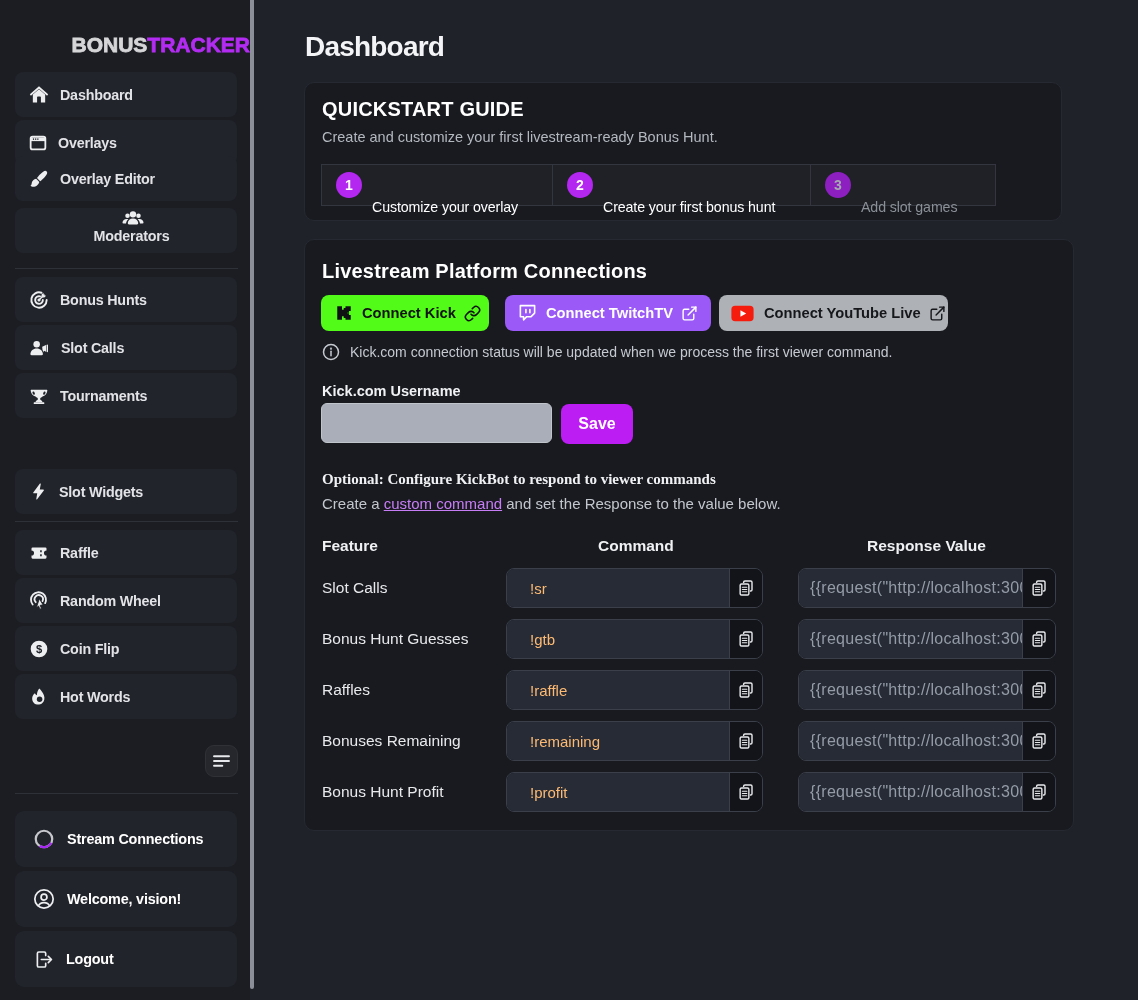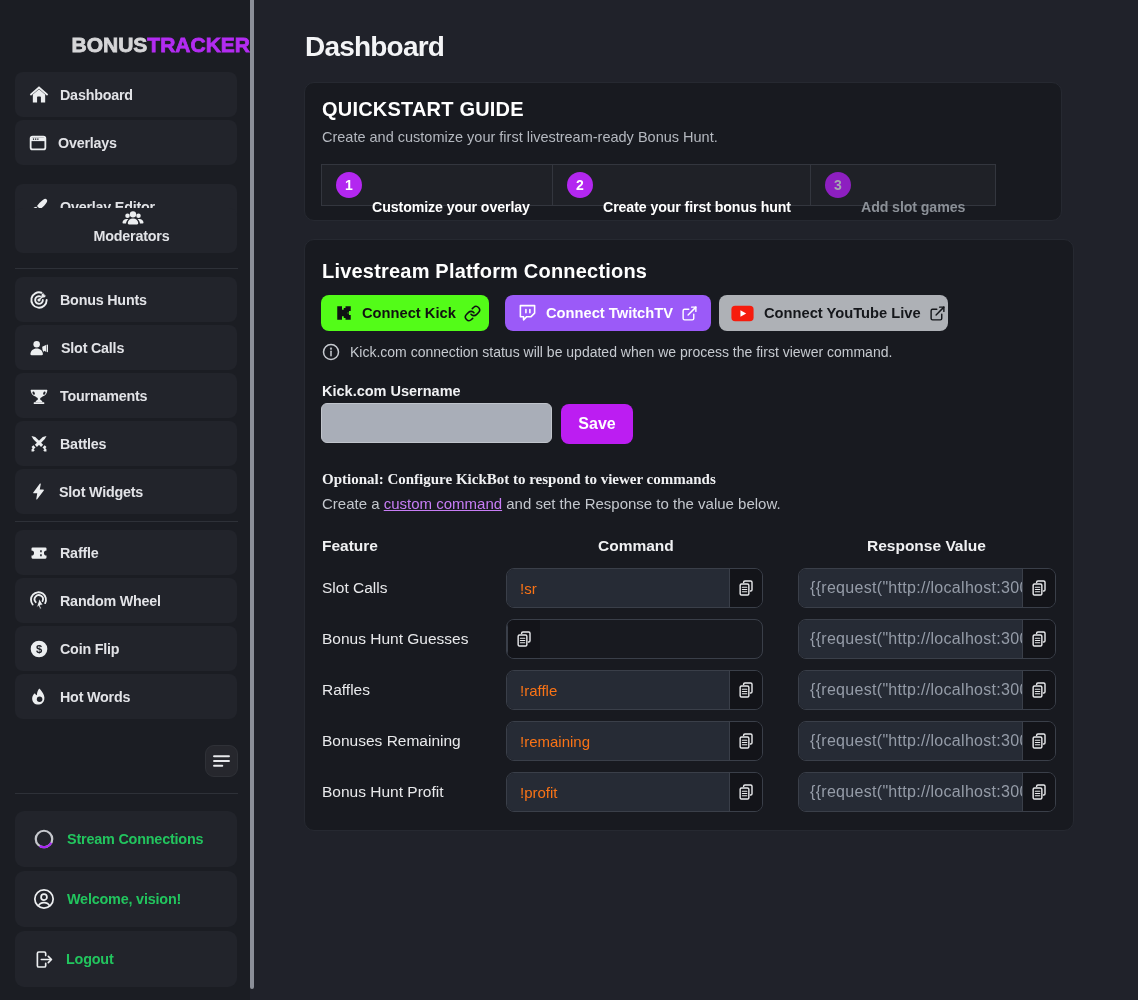--- a/index.html
+++ b/index.html
@@ -15,21 +15,21 @@
   .nav-item { position:absolute; left:15px; width:222px; height:45px; background:#22242b;
               border-radius:8px; display:flex; align-items:center; color:#e2e3e7;
               font-size:14.3px; font-weight:700; white-space:nowrap; letter-spacing:-0.2px; }
   .nav-item svg { margin-left:14px; flex:0 0 auto; }
   .nav-item .txt { margin-left:11px; }
   .sep { position:absolute; left:15px; width:223px; height:1px; background:#2e3138; }
   .toggle-btn { position:absolute; left:205px; top:745px; width:33px; height:32px;
                 background:#26272d; border:1px solid #2f3137; border-radius:9px;
                 display:flex; align-items:center; justify-content:center; }
   .big-item { position:absolute; left:15px; width:222px; height:56px; background:#22242b;
-              border-radius:9px; display:flex; align-items:center; color:#22c55e;
+              border-radius:9px; display:flex; align-items:center; color:#ffffff;
               font-size:14.4px; font-weight:700; white-space:nowrap; letter-spacing:-0.2px; }
   .big-item svg { margin-left:18px; flex:0 0 auto; }
   .big-item .txt { margin-left:12px; }
   .sb-scroll { position:absolute; left:250px; top:0; width:4px; height:989px;
                background:#8b8f98; border-radius:0 0 3px 3px; z-index:5; }
 
   
   .h1 { position:absolute; left:305px; top:31px; font-size:28px; font-weight:700; color:#f3f4f6; letter-spacing:-0.8px; }
   .card { position:absolute; background:#181a20; border:1px solid #262931; border-radius:10px; }
   .card1 { left:304px; top:82px; width:758px; height:139px; }
@@ -37,21 +37,21 @@
   .card h2 { font-size:20px; font-weight:800; color:#ffffff; letter-spacing:0.2px; }
 
   .qs-h2 { position:absolute; left:17px; top:15px; }
   .qs-sub { position:absolute; left:17px; top:46px; font-size:14.5px; color:#b4b8bf; }
   .steps { position:absolute; left:16px; top:81px; display:flex; }
   .step { height:42px; display:flex; align-items:center; background:#1f2127; border:1px solid #33363e; white-space:nowrap; }
   .step + .step { border-left:none; }
   .step .num { width:26px; height:26px; border-radius:50%; background:#b327f0; color:#fff;
                font-size:14px; font-weight:700; display:flex; align-items:center; justify-content:center;
                margin-left:14px; flex:0 0 auto; }
-  .step .stxt { margin-left:10px; margin-right:10px; font-size:14.2px; font-weight:700; color:#fff; letter-spacing:-0.1px;margin-top:44px; }
+  .step .stxt { margin-left:10px; margin-right:10px; font-size:14.2px; font-weight:400; color:#fff; letter-spacing:-0.1px;margin-top:44px; }
   .step.dim .num { background:#8d1fc0; color:#a5a8b0; }
   .step.dim .stxt { color:#8b9097; }
 
   .lpc-h2 { position:absolute; left:17px; top:20px; }
   .btn-row { position:absolute; left:16px; top:55px; display:flex; }
   .cbtn { height:36px; border-radius:8px; display:flex; align-items:center;
           font-size:14.7px; font-weight:700; white-space:nowrap; }
   .cbtn svg { flex:0 0 auto; }
   .kick { width:168px; background:#53fc18; color:#111; }
   .twitch { width:206px; background:#9b5af8; color:#fff; margin-left:16px; }
@@ -69,22 +69,22 @@
           display:flex; align-items:center; justify-content:center; }
 
   .opt-b { position:absolute; left:17px; top:231px; font-size:15px; font-weight:700; color:#f0f1f3;font-family:Liberation Serif, serif; }
   .opt-p { position:absolute; left:17px; top:255px; font-size:15px; color:#c3c7cd; }
   .opt-p a { color:#c77df5; }
 
   .th { position:absolute; font-size:15.5px; font-weight:700; color:#f0f1f3; white-space:nowrap; }
   .feat { position:absolute; left:17px; font-size:15.5px; color:#e8e9eb; white-space:nowrap; }
   .igrp { position:absolute; width:257px; height:40px; border:1px solid #3a3f49; border-radius:8px;
           display:flex; overflow:hidden; }
-  .igrp .fld { flex:1; background:#262b35; display:flex; align-items:center; padding-left:13px;
-               font-size:15px; color:#f97316; white-space:nowrap; overflow:hidden; }
+  .igrp .fld { flex:1; background:#262b35; display:flex; align-items:center; padding-left:23px;
+               font-size:15px; color:#fdba74; white-space:nowrap; overflow:hidden; }
   .igrp .fld.resp { color:#959ca8; font-size:16px; letter-spacing:0.3px; padding-left:11px; }
   .igrp .cpy { width:33px; background:#131419; border-left:1px solid #3a3f49;
                display:flex; align-items:center; justify-content:center; }
 </style>
 </head>
 <body>
 
 <div class="sidebar">
   <div class="logo">BONUS<span>TRACKER</span></div>
 
@@ -100,21 +100,21 @@
         <rect x="2.2" y="3.4" width="19.6" height="17.2" rx="2.6" stroke="#eceef0" stroke-width="2.4"></rect>
         <path d="M2.5 4.5 h19 v5 h-19 Z" fill="#eceef0"></path>
         <g fill="#22242b">
           <rect x="5.2" y="5.9" width="1.6" height="1.9"></rect>
           <rect x="8.1" y="5.9" width="1.6" height="1.9"></rect>
           <rect x="11" y="5.9" width="1.6" height="1.9"></rect>
         </g>
       </svg>
       <span class="txt">Overlays</span>
     </div>
-  <div class="nav-item" style="top:184px;align-items:center;">
+  <div class="nav-item" style="top:156px;align-items:center;">
       <svg width="20" height="20" viewBox="0 0 24 24">
         <path d="M19.5 2.2 C20.8 2.2 22 3.4 21.8 4.8 C21.6 6.2 20.4 8 18.2 10.4 C16.4 12.3 14.6 13.8 13.4 14.6 L9.6 10.8 C10.4 9.6 11.9 7.8 13.8 6 C16.2 3.8 18.1 2.2 19.5 2.2 Z" fill="#eceef0"></path>
         <path d="M8.6 11.8 L12.4 15.6 C12 16.9 11.2 18.3 9.9 19.4 C8 21.1 5.3 21.6 3.2 21 C2.4 20.8 1.9 20.5 1.6 20.2 C2.6 19.7 3 18.7 3.2 17.4 C3.5 15.2 4.8 13.3 6.7 12.4 C7.3 12.1 8 11.9 8.6 11.8 Z" fill="#eceef0"></path>
       </svg>
       <span class="txt">Overlay Editor</span>
     </div>
   <div class="nav-item" style="top:208px;flex-direction:column;">
       <svg width="22" height="20" viewBox="0 0 26 24">
         <circle cx="6.4" cy="9.4" r="2.7" fill="#eceef0"></circle>
         <circle cx="19.6" cy="9.4" r="2.7" fill="#eceef0"></circle>
@@ -146,29 +146,20 @@
     </div>
   <div class="nav-item" style="top:373px;">
       <svg width="20" height="20" viewBox="0 0 24 24">
         <path d="M3 4.4 h18 c0.7 0 1.1 0.5 1 1.2 c-0.5 3.5 -2.6 6 -5.8 7 c-1 1 -2 1.6 -2.7 1.8 v2.2 c1.5 0.5 2.5 1.6 2.8 2.9 H7.7 c0.3 -1.3 1.3 -2.4 2.8 -2.9 v-2.2 c-0.7 -0.2 -1.7 -0.8 -2.7 -1.8 c-3.2 -1 -5.3 -3.5 -5.8 -7 C1.9 4.9 2.3 4.4 3 4.4 Z" fill="#eceef0"></path>
         <ellipse cx="5.6" cy="8.6" rx="1.3" ry="2.1" fill="#22242b" transform="rotate(-24 5.6 8.6)"></ellipse>
         <ellipse cx="18.4" cy="8.6" rx="1.3" ry="2.1" fill="#22242b" transform="rotate(24 18.4 8.6)"></ellipse>
         <rect x="5.6" y="19.5" width="12.8" height="2.1" rx="0.5" fill="#eceef0"></rect>
       </svg>
       <span class="txt">Tournaments</span>
     </div>
-  <div class="nav-item" style="top:421px;">
-      <svg width="20" height="20" viewBox="0 0 24 24">
-        <path d="M3 2.5 L7.5 3.5 L17 13 L14.5 15.5 L5 6 Z" fill="#eceef0"></path>
-        <path d="M21 2.5 L16.5 3.5 L7 13 L9.5 15.5 L19 6 Z" fill="#eceef0"></path>
-        <path d="M5.2 13.5 L7.8 16.1 L5.6 18.3 L6.9 19.6 L5.5 21 L3 20.9 L3.1 18.4 L4.4 17 L3 15.7 Z" fill="#eceef0"></path>
-        <path d="M18.8 13.5 L16.2 16.1 L18.4 18.3 L17.1 19.6 L18.5 21 L21 20.9 L20.9 18.4 L19.6 17 L21 15.7 Z" fill="#eceef0"></path>
-      </svg>
-      <span class="txt">Battles</span>
-    </div>
   <div class="nav-item" style="top:469px;">
       <svg width="19" height="19" viewBox="0 0 24 24">
         <path d="M13.8 2 L5.4 13.2 a0.7 0.7 0 0 0 0.55 1.12 H10.4 L9.2 21.4 a0.62 0.62 0 0 0 1.1 0.5 L18.7 10.7 a0.7 0.7 0 0 0 -0.55 -1.12 H13.6 L14.9 2.5 a0.62 0.62 0 0 0 -1.1 -0.5 Z" fill="#eceef0"></path>
       </svg>
       <span class="txt">Slot Widgets</span>
     </div>
   <div class="nav-item" style="top:578px;">
       <svg width="20" height="20" viewBox="0 0 24 24" fill="none">
         <path d="M4.4 16.2 A9 9 0 1 1 19.4 14.6" stroke="#eceef0" stroke-width="2.2" stroke-linecap="round"></path>
         <path d="M8.1 13.4 A5 5 0 1 1 16.2 12.2" stroke="#eceef0" stroke-width="2.2" stroke-linecap="round"></path>
@@ -336,20 +327,21 @@
           <g stroke-linecap="round" stroke-width="1.6">
             <line x1="7.2" y1="11" x2="13" y2="11"></line>
             <line x1="7.2" y1="14" x2="13" y2="14"></line>
             <line x1="7.2" y1="17" x2="13" y2="17"></line>
           </g>
         </svg>
       </div>
   </div>
   <div class="feat" style="top:390px;">Bonus Hunt Guesses</div>
   <div class="igrp" style="left:201px; top:379px;">
+    <div class="fld">!gtb</div>
       <div class="cpy">
         <svg width="18" height="18" viewBox="0 0 24 24" fill="none" stroke="#e8e9eb" stroke-width="1.9" stroke-linejoin="round">
           <path d="M8.8 5.2 V4.4 a1.8 1.8 0 0 1 1.8 -1.8 h7.6 a1.8 1.8 0 0 1 1.8 1.8 v9.8 a1.8 1.8 0 0 1 -1.8 1.8 h-1"></path>
           <rect x="4.2" y="6.6" width="11.6" height="14.8" rx="1.8"></rect>
           <g stroke-linecap="round" stroke-width="1.6">
             <line x1="7.2" y1="11" x2="13" y2="11"></line>
             <line x1="7.2" y1="14" x2="13" y2="14"></line>
             <line x1="7.2" y1="17" x2="13" y2="17"></line>
           </g>
         </svg>

